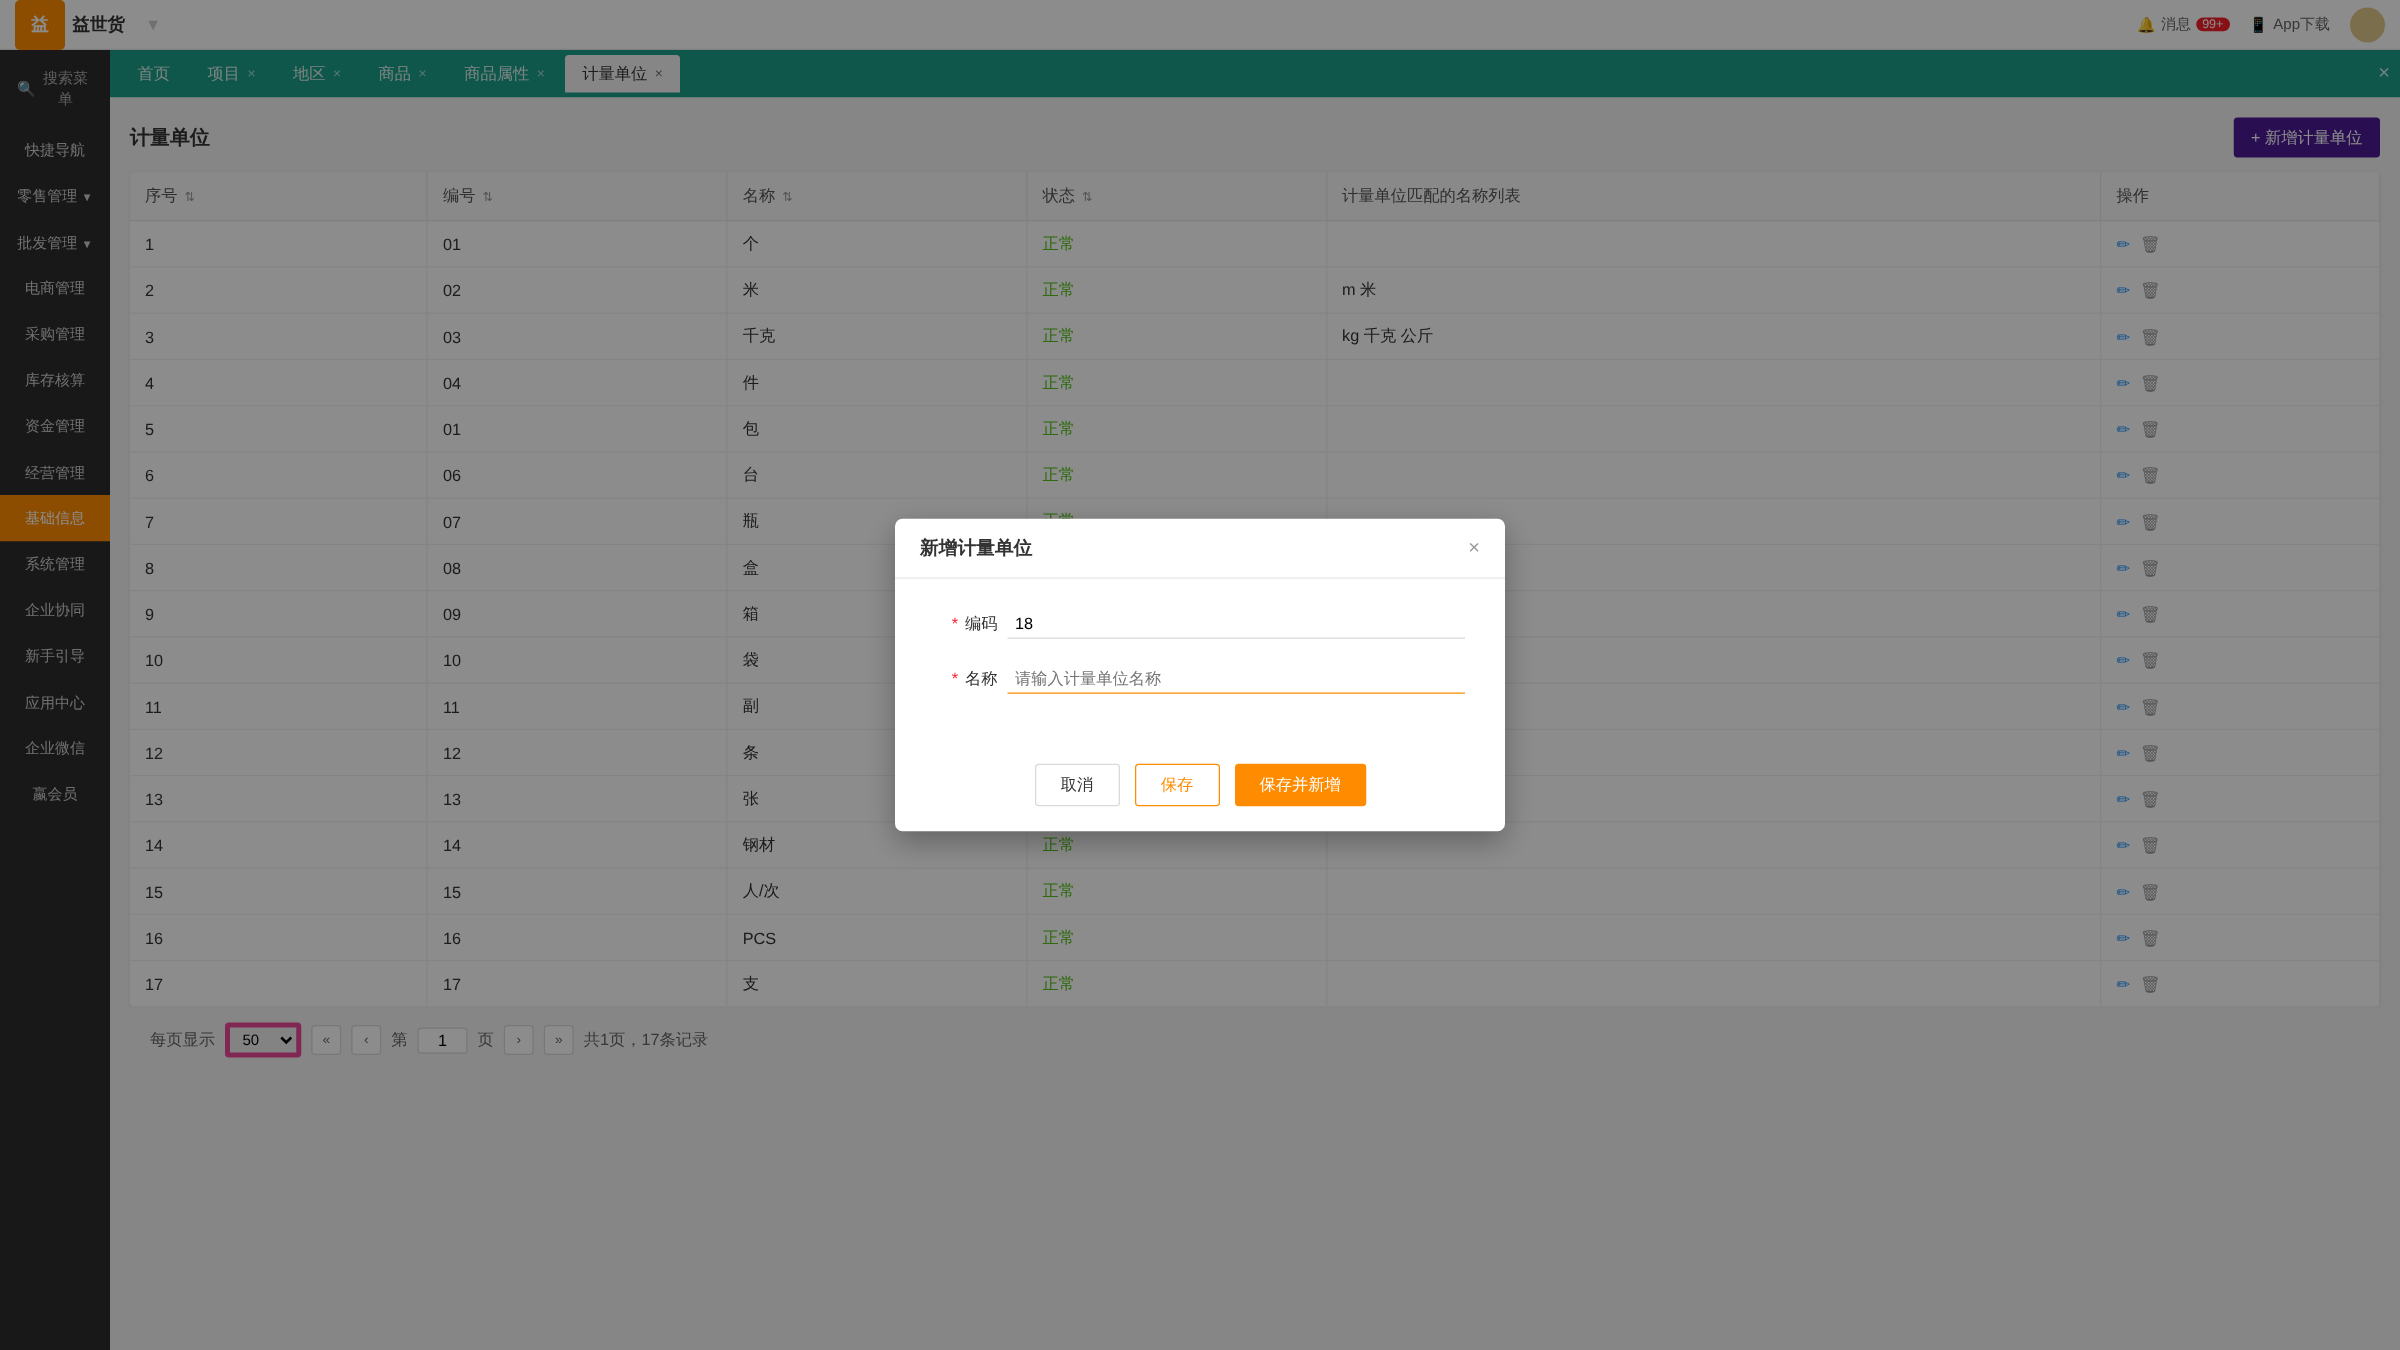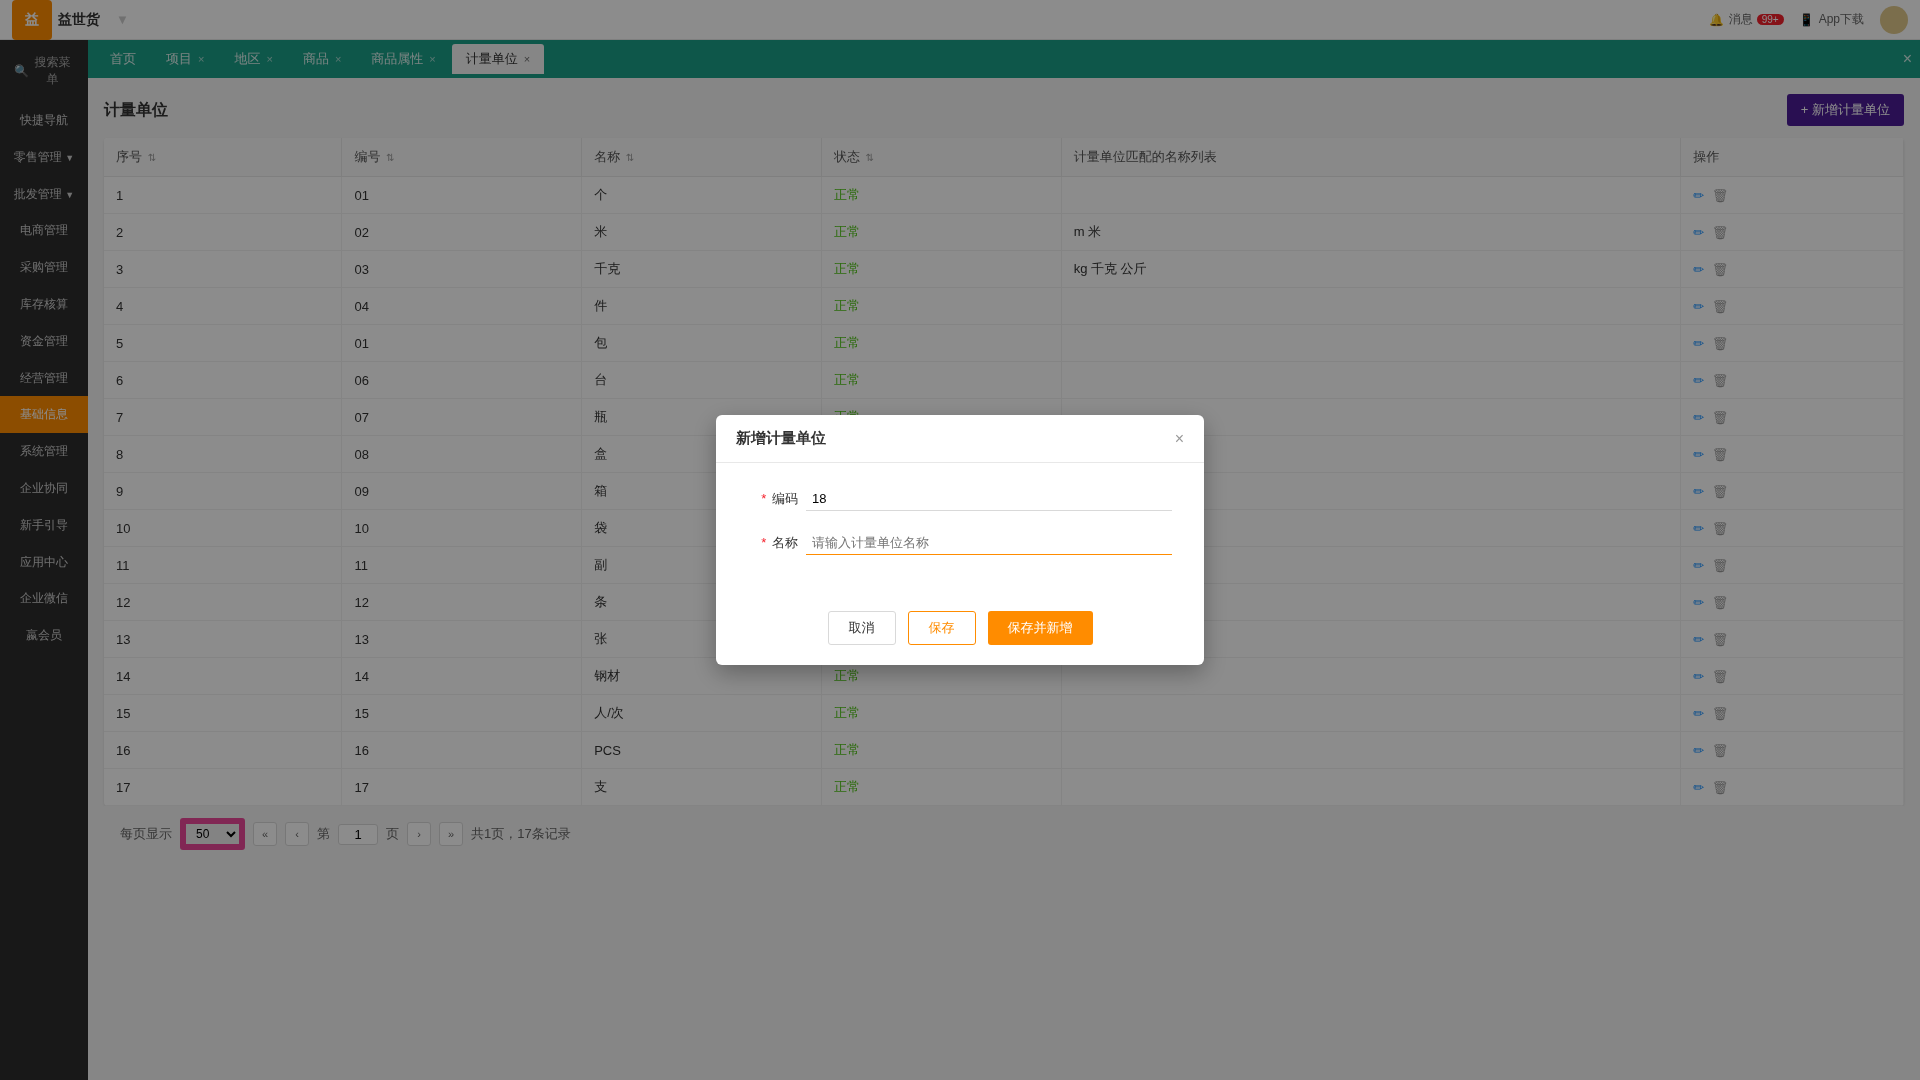--- a/index.html
+++ b/index.html
@@ -48,21 +48,21 @@
     .data-table { width: 100%; background: white; border-collapse: collapse; border-radius: 4px; overflow: hidden; box-shadow: 0 1px 3px rgba(0,0,0,0.1); }
     .data-table th { background: #fafafa; padding: 10px 12px; text-align: left; border-bottom: 1px solid #e8e8e8; border-right: 1px solid #e8e8e8; font-weight: 500; color: #555; font-size: 13px; white-space: nowrap; }
     .data-table td { padding: 9px 12px; border-bottom: 1px solid #f0f0f0; border-right: 1px solid #f0f0f0; font-size: 13px; color: #333; }
     .status-normal { color: #52c41a; }
     .action-btns { display: flex; gap: 8px; }
     .edit-icon { color: #1890ff; cursor: pointer; }
     .delete-icon { color: #999; cursor: pointer; }
 
     
     .pagination-bar { display: flex; align-items: center; padding: 12px 16px; background: #f5f5f5; gap: 8px; font-size: 13px; color: #666; }
-    .page-size-select { border: 6px solid #ec4899; border-radius: 3px; padding: 2px 6px; font-size: 12px; }
+    .page-size-select { border: 4px solid #ec4899; border-radius: 3px; padding: 2px 6px; font-size: 12px; }
     .page-nav-btn { width: 24px; height: 24px; border: 1px solid #d9d9d9; background: white; border-radius: 3px; cursor: pointer; display: flex; align-items: center; justify-content: center; font-size: 11px; color: #666; }
     .page-input { width: 40px; border: 1px solid #d9d9d9; border-radius: 3px; text-align: center; padding: 2px; font-size: 13px; }
 
     
     .modal-overlay { position: fixed; top: 0; left: 0; width: 100%; height: 100%; background: rgba(0,0,0,0.45); display: flex; align-items: center; justify-content: center; z-index: 1000; }
     .modal { background: white; border-radius: 6px; width: 488px; box-shadow: 0 8px 24px rgba(0,0,0,0.3); overflow: hidden; }
     .modal-header { padding: 14px 20px; border-bottom: 1px solid #e8e8e8; display: flex; align-items: center; justify-content: space-between; }
     .modal-title { font-size: 15px; font-weight: bold; color: #333; }
     .modal-close { background: none; border: none; font-size: 16px; cursor: pointer; color: #999; }
     .modal-body { padding: 24px 32px; }

